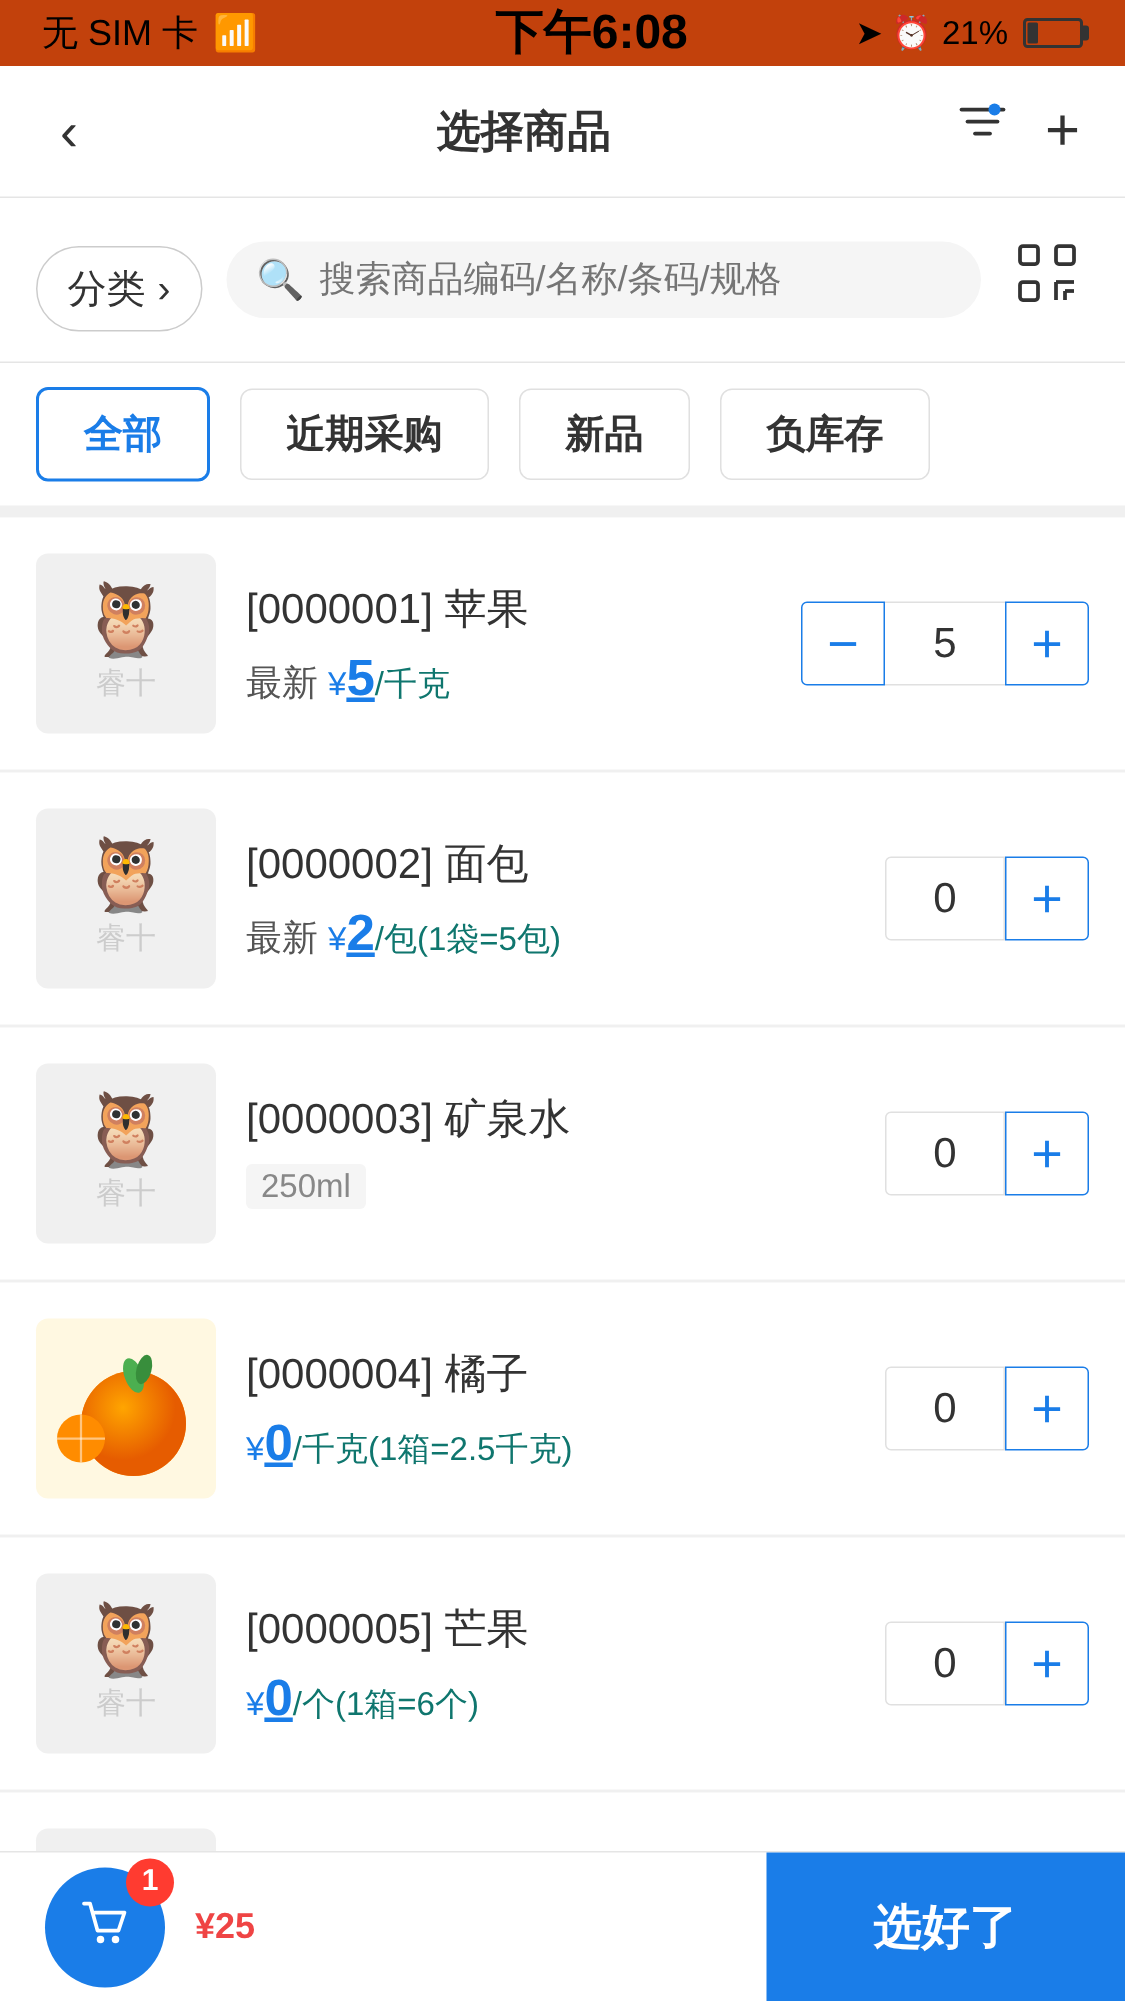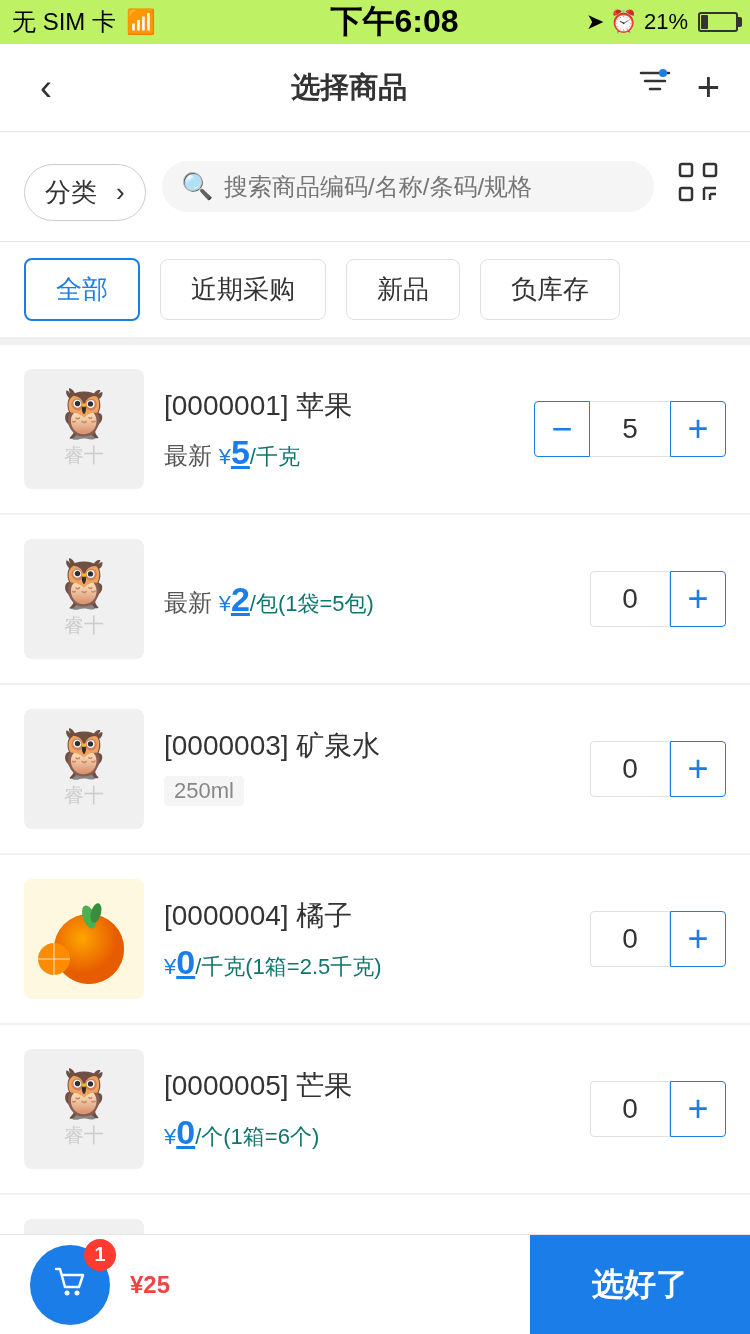--- a/index.html
+++ b/index.html
@@ -8,26 +8,26 @@
       font-family: -apple-system, "PingFang SC", "Helvetica Neue", Arial, sans-serif;
       background: #f5f5f5;
       width: 750px;
       min-height: 1334px;
       overflow-x: hidden;
       font-size: 28px;
     }
 
     
     .status-bar {
-      background: #bef264;
+      background: #c2410c;
       height: 44px;
       display: flex;
       align-items: center;
       justify-content: space-between;
-      padding: 0 12px;
+      padding: 0 28px;
       font-size: 24px;
       font-weight: 500;
     }
     .status-left { display: flex; align-items: center; gap: 10px; }
     .status-center { font-size: 32px; font-weight: 600; margin-left: 47px; }
     .status-right { display: flex; align-items: center; gap: 6px; font-size: 22px; }
     .battery-icon {
       display: inline-block;
       width: 40px; height: 20px;
       border: 2px solid #333;
@@ -88,21 +88,21 @@
       background: #fff;
       padding: 20px 24px;
       display: flex;
       align-items: center;
       gap: 16px;
       border-bottom: 1px solid #e5e5e5;
     }
     .category-btn {
       display: flex;
       align-items: center;
-      gap: 19px;
+      gap: 8px;
       border: 1px solid #ccc;
       border-radius: 30px;
       padding: 10px 20px;
       font-size: 26px;
       color: #333;
       background: #fff;
       cursor: pointer;
       white-space: nowrap;
       margin-top: 12px;
     }
@@ -141,20 +141,21 @@
       border-bottom: 8px solid #f0f0f0;
     }
     .tab-item {
       padding: 12px 30px;
       border-radius: 8px;
       font-size: 26px;
       cursor: pointer;
       color: #333;
       border: 1px solid #e0e0e0;
       background: #fff;
+      font-weight: bold;
     }
     .tab-item.active {
       color: #1a7de8;
       border: 2px solid #1a7de8;
       background: #fff;
     }
 
     
     .product-list {
       background: #f0f0f0;
@@ -320,21 +321,21 @@
     .cart-total {
       font-size: 24px;
       font-weight: 600;
       color: #ef4444;
     }
     .confirm-btn {
       background: #1a7de8;
       color: #fff;
       border: none;
       height: 100%;
-      width: 220px;
+      width: 239px;
       font-size: 32px;
       font-weight: 600;
       cursor: pointer;
     }
   </style>
 </head>
 <body>
 
 <div class="status-bar">
   <div class="status-left">
@@ -420,20 +421,21 @@
   </div>
 
   <div class="product-item">
     <div class="product-thumb">
       <div class="owl-logo">
         <span class="owl-icon">🦉</span>
         <span class="owl-text">睿十</span>
       </div>
     </div>
     <div class="product-info">
+      <div class="product-name">[0000002] 面包</div>
       <div class="product-price">
         <span class="label">最新 </span><span class="currency">¥</span><span class="amount">2</span><span class="unit">/包(1袋=5包)</span>
       </div>
     </div>
     <div class="qty-control">
       <div class="qty-box">0</div>
       <button class="qty-btn qty-plus">+</button>
     </div>
   </div>
 

